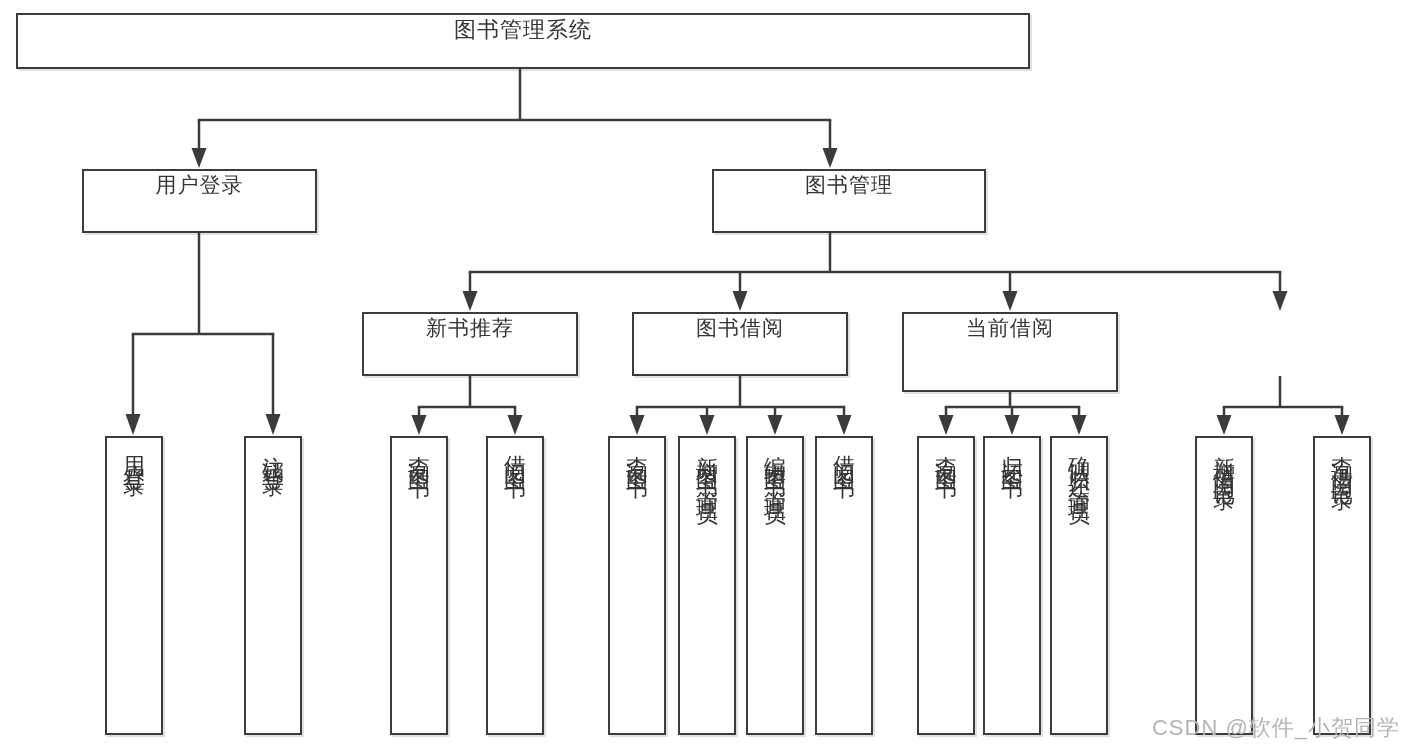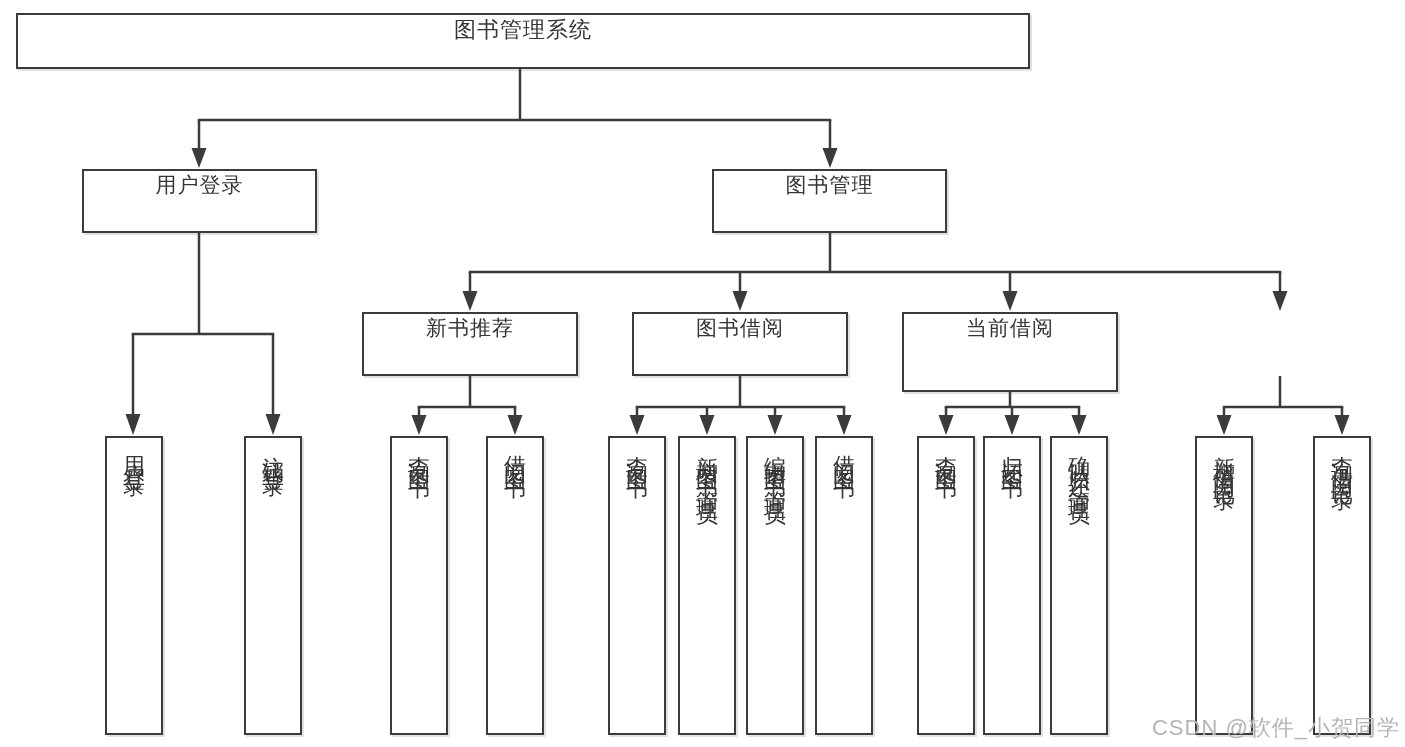--- a/index.html
+++ b/index.html
@@ -138,21 +138,21 @@
     </g>
   </svg>
 
   <div class="box root" style="left:16px; top:13px; width:1014px; height:56px;">
     <span>图书管理系统</span>
   </div>
 
   <div class="box" style="left:82px; top:169px; width:235px; height:64px;">
     <span>用户登录</span>
   </div>
-  <div class="box" style="left:712px; top:169px; width:235px; height:64px;">
+  <div class="box" style="left:712px; top:169px; width:274px; height:64px;">
     <span>图书管理</span>
   </div>
 
   <div class="box" style="left:362px; top:312px; width:216px; height:64px;">
     <span>新书推荐</span>
   </div>
   <div class="box" style="left:632px; top:312px; width:216px; height:64px;">
     <span>图书借阅</span>
   </div>
   <div class="box" style="left:902px; top:312px; width:216px; height:80px;">

